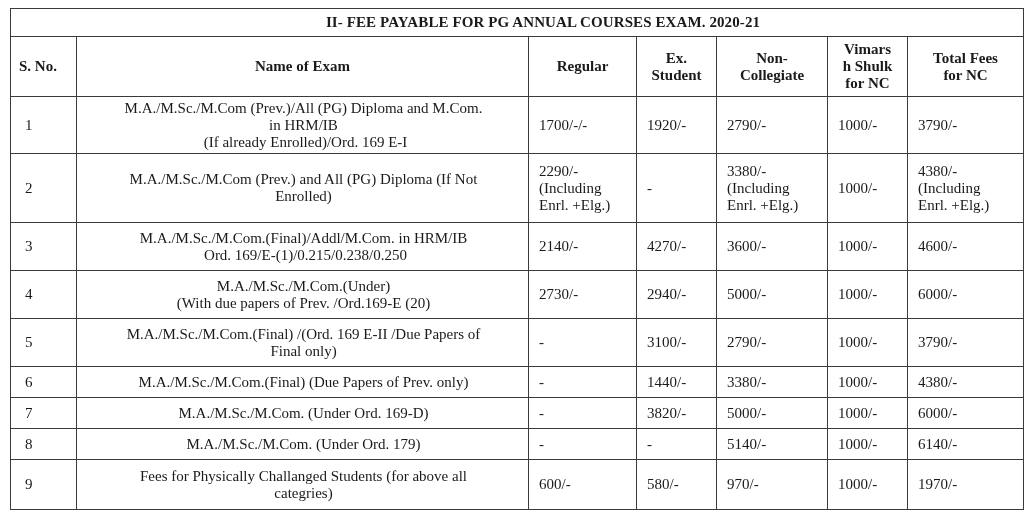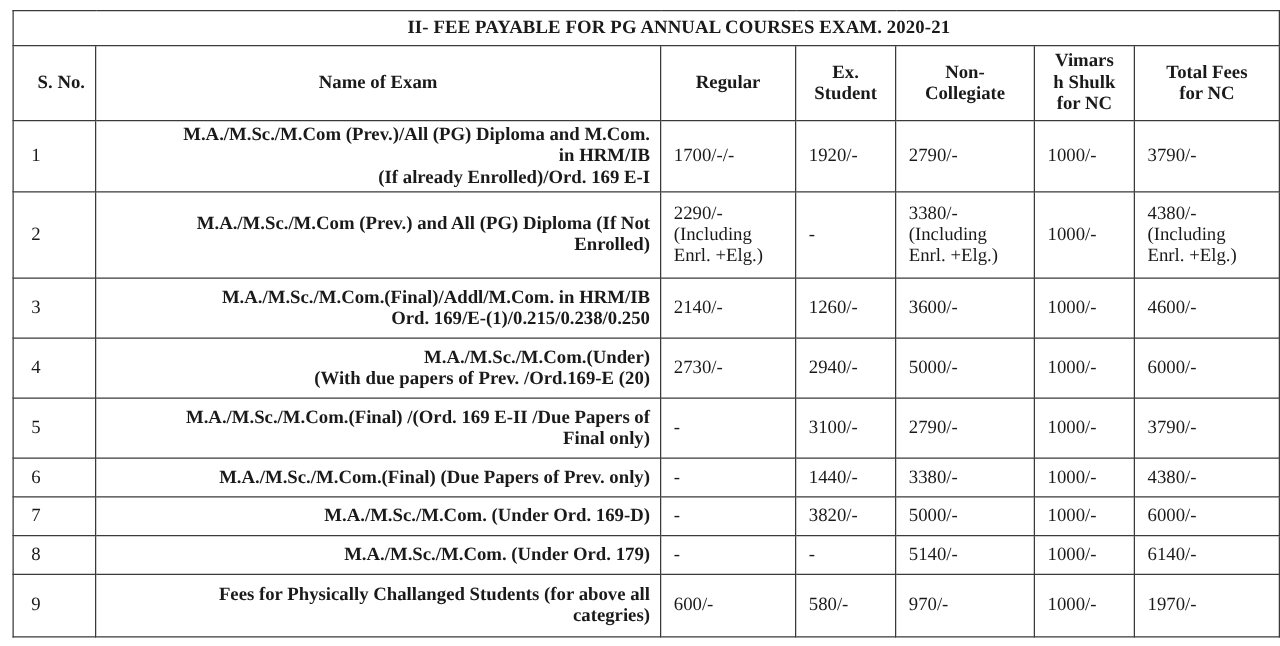--- a/index.html
+++ b/index.html
@@ -41,29 +41,28 @@
       padding-left: 60px !important;
       letter-spacing: 0.1px;
     }
     .hdr {
       height: 59px;
       text-align: center;
       font-weight: bold;
       font-size: 15.5px;
       line-height: 18px;
     }
-    .hdr-sno { text-align: right; }
+    .hdr-sno { text-align: left; }
     .sno {
       text-align: left;
       padding-left: 14px !important;
     }
     .name {
-      text-align: right;
+      text-align: center;
       padding-left: 10px !important;
-      font-weight: bold;
     }
     .val {
       text-align: left;
       padding-left: 10px !important;
       margin-left: 24px;
     }
     .r1 td { height: 56px; }
     .r2 td { height: 68px; }
     .r3 td { height: 47px; }
     .r4 td { height: 47px; }
@@ -155,21 +154,21 @@
       </td>
     </tr>
 
     <tr class="r3">
       <td class="sno">3</td>
       <td class="name">
         <span class="line">M.A./M.Sc./M.Com.(Final)/Addl/M.Com. in HRM/IB</span>
         <span class="line indent"> Ord. 169/E-(1)/0.215/0.238/0.250</span>
       </td>
       <td class="val">2140/-</td>
-      <td class="val">1260/-</td>
+      <td class="val">4270/-</td>
       <td class="val">3600/-</td>
       <td class="val">1000/-</td>
       <td class="val">4600/-</td>
     </tr>
 
     <tr class="r4">
       <td class="sno">4</td>
       <td class="name">
         <span class="line">M.A./M.Sc./M.Com.(Under)</span>
         <span class="line">(With due papers of Prev. /Ord.169-E (20)</span>

